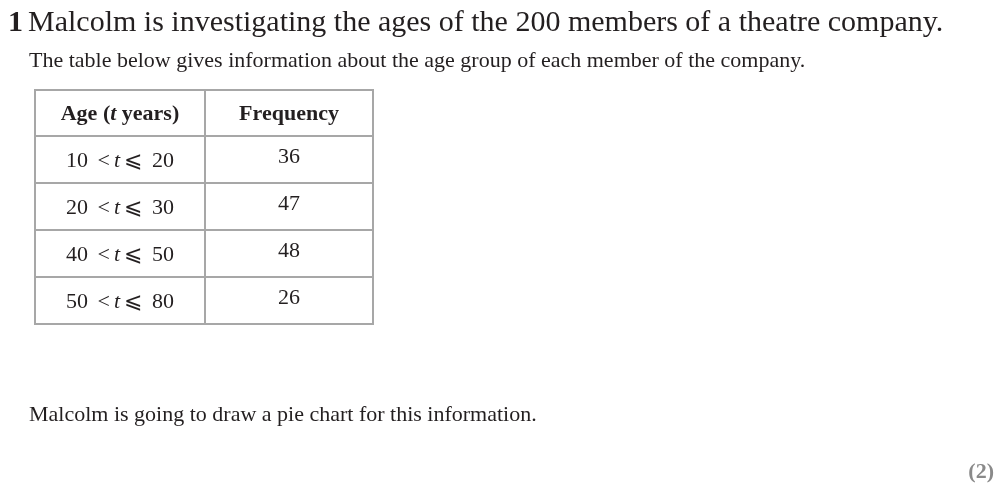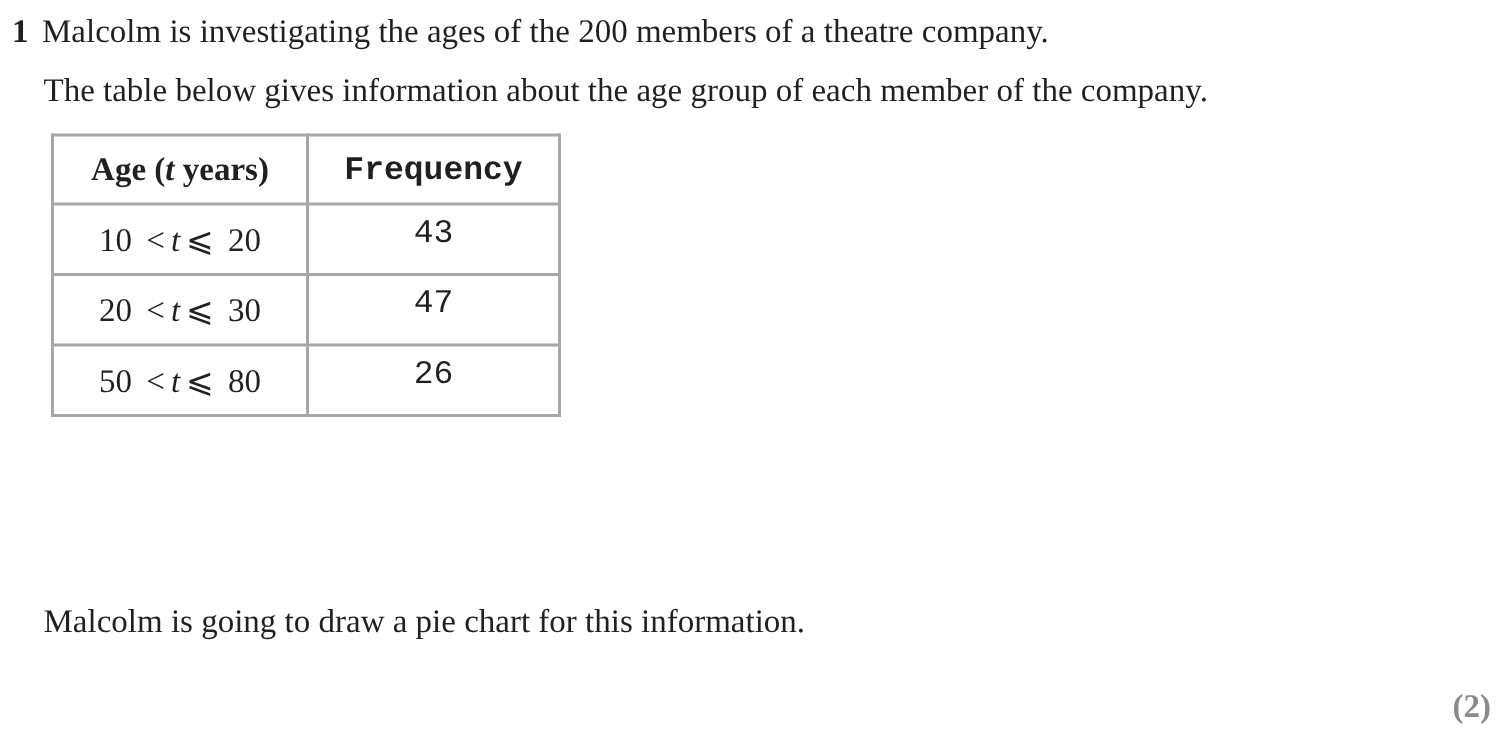--- a/index.html
+++ b/index.html
@@ -12,21 +12,21 @@
     height: 491px;
     position: relative;
     overflow: hidden;
     font-family: "Liberation Serif", "DejaVu Serif", serif;
     color: #231f20;
   }
   .q-line1 {
     position: absolute;
     left: 8px;
     top: 6px;
-    font-size: 22px;
+    font-size: 30px;
     line-height: 30px;
     white-space: nowrap;
   }
   .q-num {
     font-weight: bold;
     display: inline-block;
     width: 20px;
   }
   .q-line2 {
     position: absolute;
@@ -51,21 +51,21 @@
     margin-left: 37px;
   }
   table.freq th {
     height: 44px;
     font-weight: bold;
   }
   table.freq td {
     height: 45px;
   }
   table.freq .c1 { width: 168px; }
-  table.freq .c2 { width: 166px; font-family: Liberation Mono, monospace; }
+  table.freq .c2 { width: 166px; }
   .ital { font-style: italic; }
   .rel { padding: 0 4px; }
   .freq-val { position: relative; top: -4px; }
   .p-line {
     position: absolute;
     left: 29px;
     top: 399px;
     font-size: 22px;
     line-height: 30px;
     white-space: nowrap;
@@ -106,25 +106,29 @@
 <table class="freq">
   <thead>
     <tr>
       <th class="c1"><span>Age (</span><span class="ital">t</span><span> years)</span></th>
       <th class="c2">Frequency</th>
     </tr>
   </thead>
   <tbody>
     <tr>
       <td class="c1"><span>10</span> <span class="rel">&lt;</span><span class="ital">t</span><span class="rel">⩽</span> <span>20</span></td>
-      <td class="c2"><span class="freq-val">43</span></td>
+      <td class="c2"><span class="freq-val">36</span></td>
     </tr>
     <tr>
       <td class="c1"><span>20</span> <span class="rel">&lt;</span><span class="ital">t</span><span class="rel">⩽</span> <span>30</span></td>
       <td class="c2"><span class="freq-val">47</span></td>
+    </tr>
+    <tr>
+      <td class="c1"><span>40</span> <span class="rel">&lt;</span><span class="ital">t</span><span class="rel">⩽</span> <span>50</span></td>
+      <td class="c2"><span class="freq-val">48</span></td>
     </tr>
     <tr>
       <td class="c1"><span>50</span> <span class="rel">&lt;</span><span class="ital">t</span><span class="rel">⩽</span> <span>80</span></td>
       <td class="c2"><span class="freq-val">26</span></td>
     </tr>
   </tbody>
 </table>
 
 <div class="p-line">Malcolm is going to draw a pie chart for this information.</div>
 

